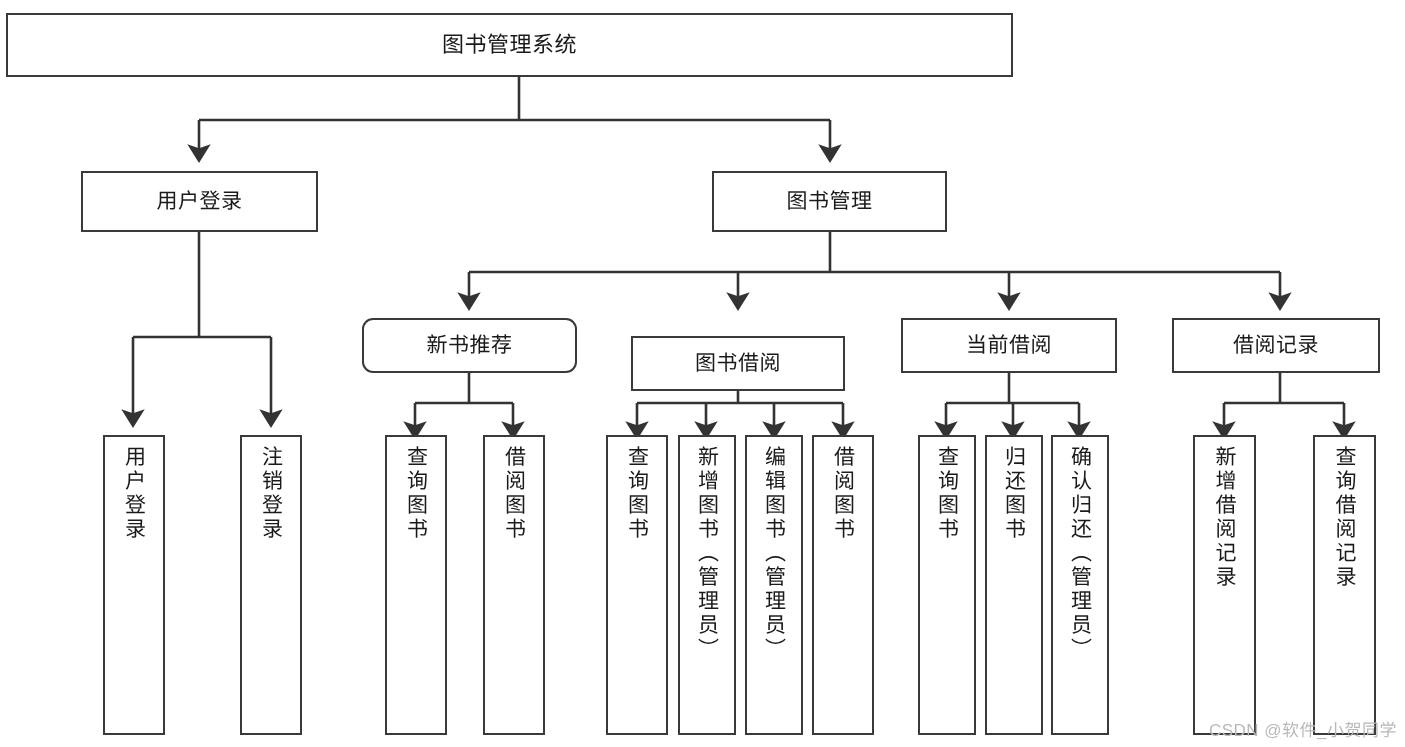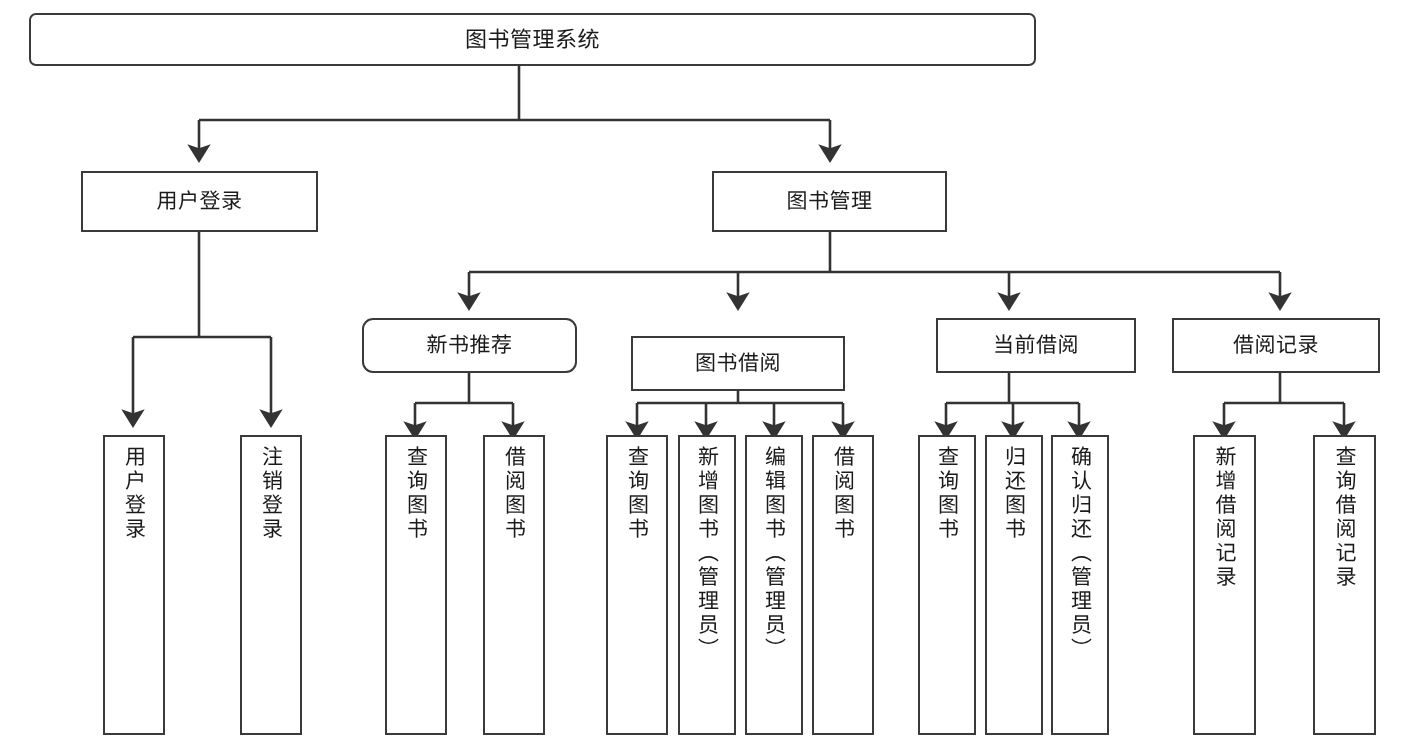--- a/index.html
+++ b/index.html
@@ -124,41 +124,41 @@
       <line x1="1013" y1="403" x2="1013" y2="430" marker-end="url(#arrowhead)"></line>
       <line x1="1079" y1="403" x2="1079" y2="430" marker-end="url(#arrowhead)"></line>
 
       <line x1="1280" y1="373" x2="1280" y2="403"></line>
       <line x1="1224" y1="403" x2="1344" y2="403"></line>
       <line x1="1224" y1="403" x2="1224" y2="430" marker-end="url(#arrowhead)"></line>
       <line x1="1344" y1="403" x2="1344" y2="430" marker-end="url(#arrowhead)"></line>
     </g>
   </svg>
 
-  <div class="node root horizontal" style="left:29px; top:13px; width:1007px; height:53px;border-radius:7px;">
+  <div class="node root horizontal" style="left:6px; top:13px; width:1007px; height:64px;">
     <span class="node-label">图书管理系统</span>
   </div>
 
   <div class="node horizontal" style="left:81px; top:171px; width:237px; height:61px;">
     <span class="node-label">用户登录</span>
   </div>
 
   <div class="node horizontal" style="left:712px; top:171px; width:235px; height:61px;">
     <span class="node-label">图书管理</span>
   </div>
 
   <div class="node horizontal" style="left:362px; top:318px; width:215px; height:55px;border-radius:11px;">
     <span class="node-label">新书推荐</span>
   </div>
 
   <div class="node horizontal" style="left:631px; top:318px; width:214px; height:55px;margin-top:18px;">
     <span class="node-label">图书借阅</span>
   </div>
 
-  <div class="node horizontal" style="left:901px; top:318px; width:200px; height:55px;margin-left:35px;">
+  <div class="node horizontal" style="left:901px; top:318px; width:216px; height:55px;">
     <span class="node-label">当前借阅</span>
   </div>
 
   <div class="node horizontal" style="left:1172px; top:318px; width:208px; height:55px;">
     <span class="node-label">借阅记录</span>
   </div>
 
   <div class="node vertical" style="left:103px; top:435px; width:62px; height:300px;">
     <span class="node-label">用户登录</span>
   </div>
@@ -204,14 +204,15 @@
   </div>
 
   <div class="node vertical" style="left:1193px; top:435px; width:63px; height:300px;">
     <span class="node-label">新增借阅记录</span>
   </div>
 
   <div class="node vertical" style="left:1313px; top:435px; width:63px; height:300px;">
     <span class="node-label">查询借阅记录</span>
   </div>
 
+  <div id="watermark">CSDN @软件_小贺同学</div>
 
 </div>
 
 </body></html>

